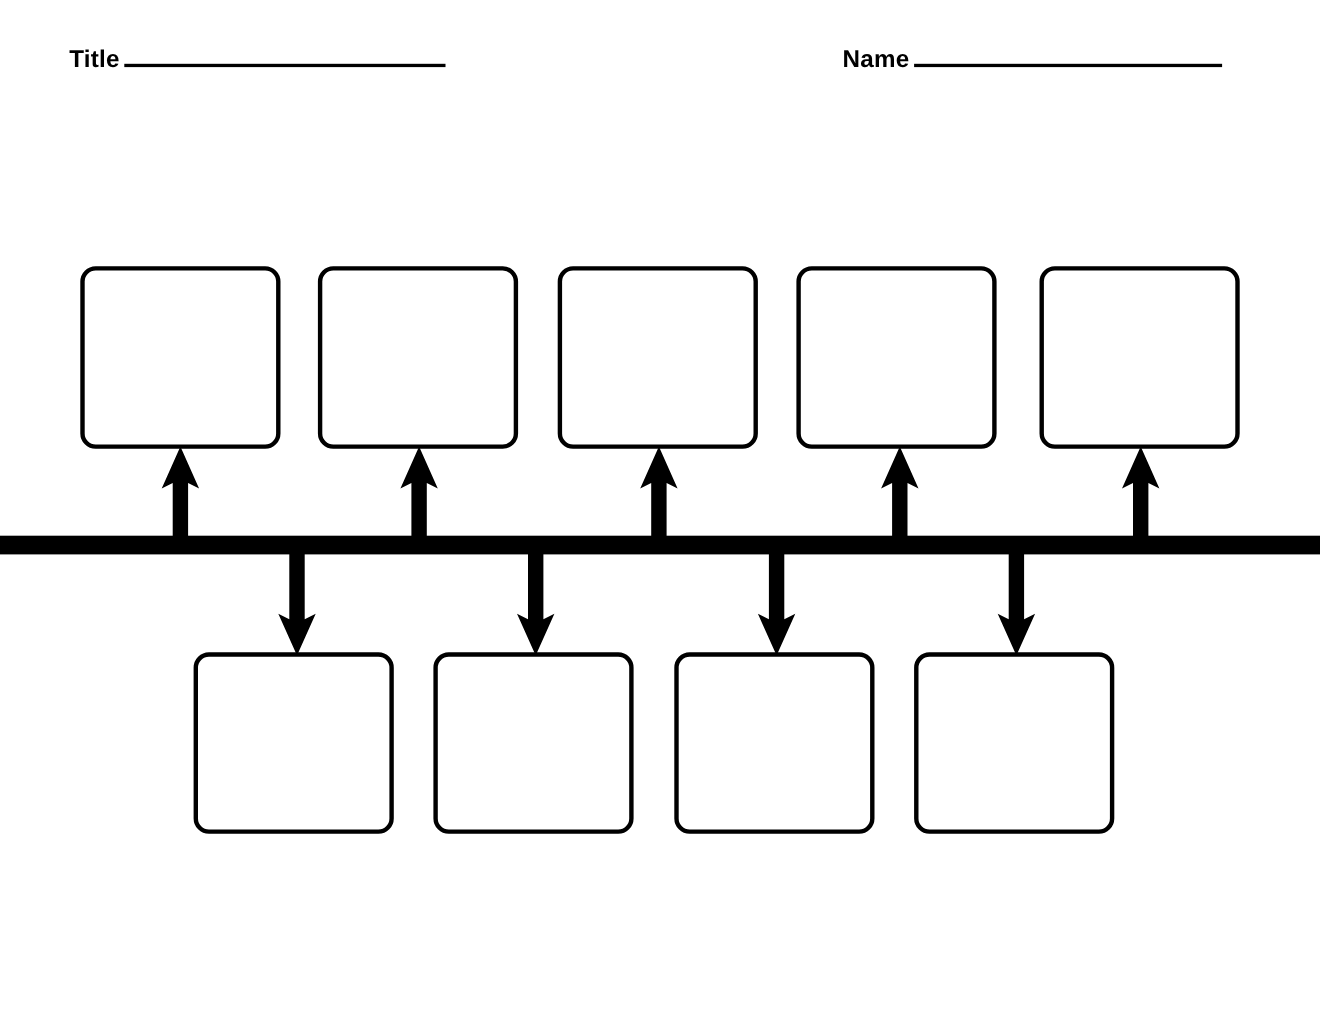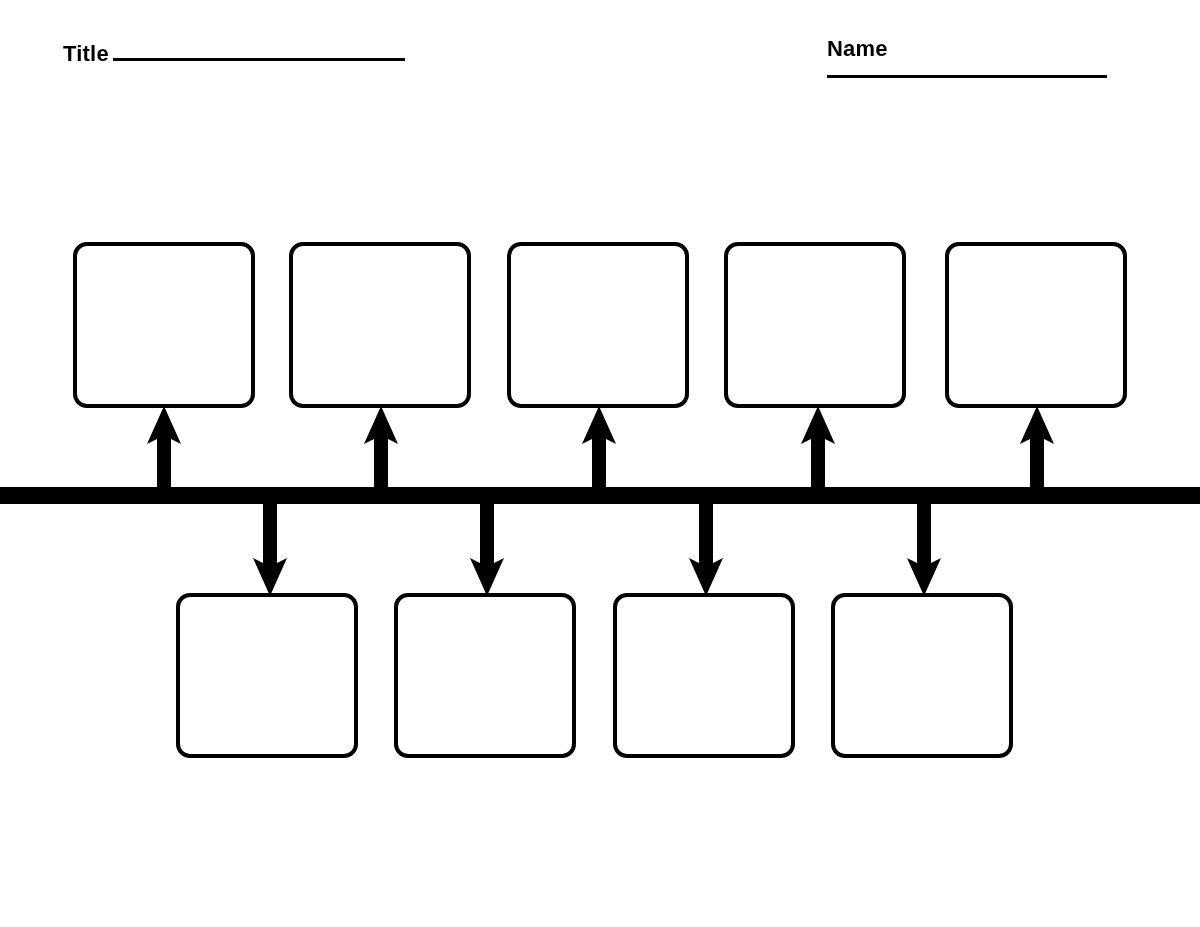--- a/index.html
+++ b/index.html
@@ -44,21 +44,21 @@
     line-height: 26px;
   }
   .field-rule {
     display: inline-block;
     border-bottom: 3px solid #000000;
     height: 22px;
     margin-left: 4px;
   }
   #field-title  { left: 63px;  }
   #field-date   { left: 450px; }
-  #field-name   { left: 823px; flex-direction: column; }
+  #field-name   { left: 766px; }
   #field-title  .field-rule { width: 292px; }
   #field-date   .field-rule { width: 226px; }
   #field-name   .field-rule { width: 280px; }
 
   
   #timeline-bar {
     position: absolute;
     left: 0;
     top: 487px;
     width: 1200px;

